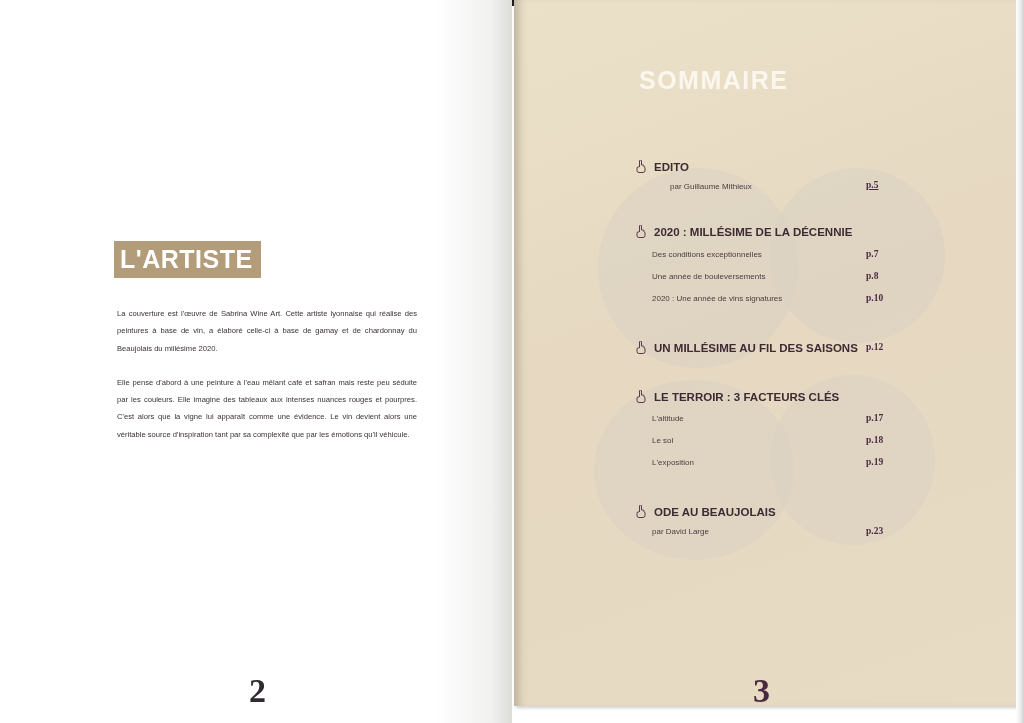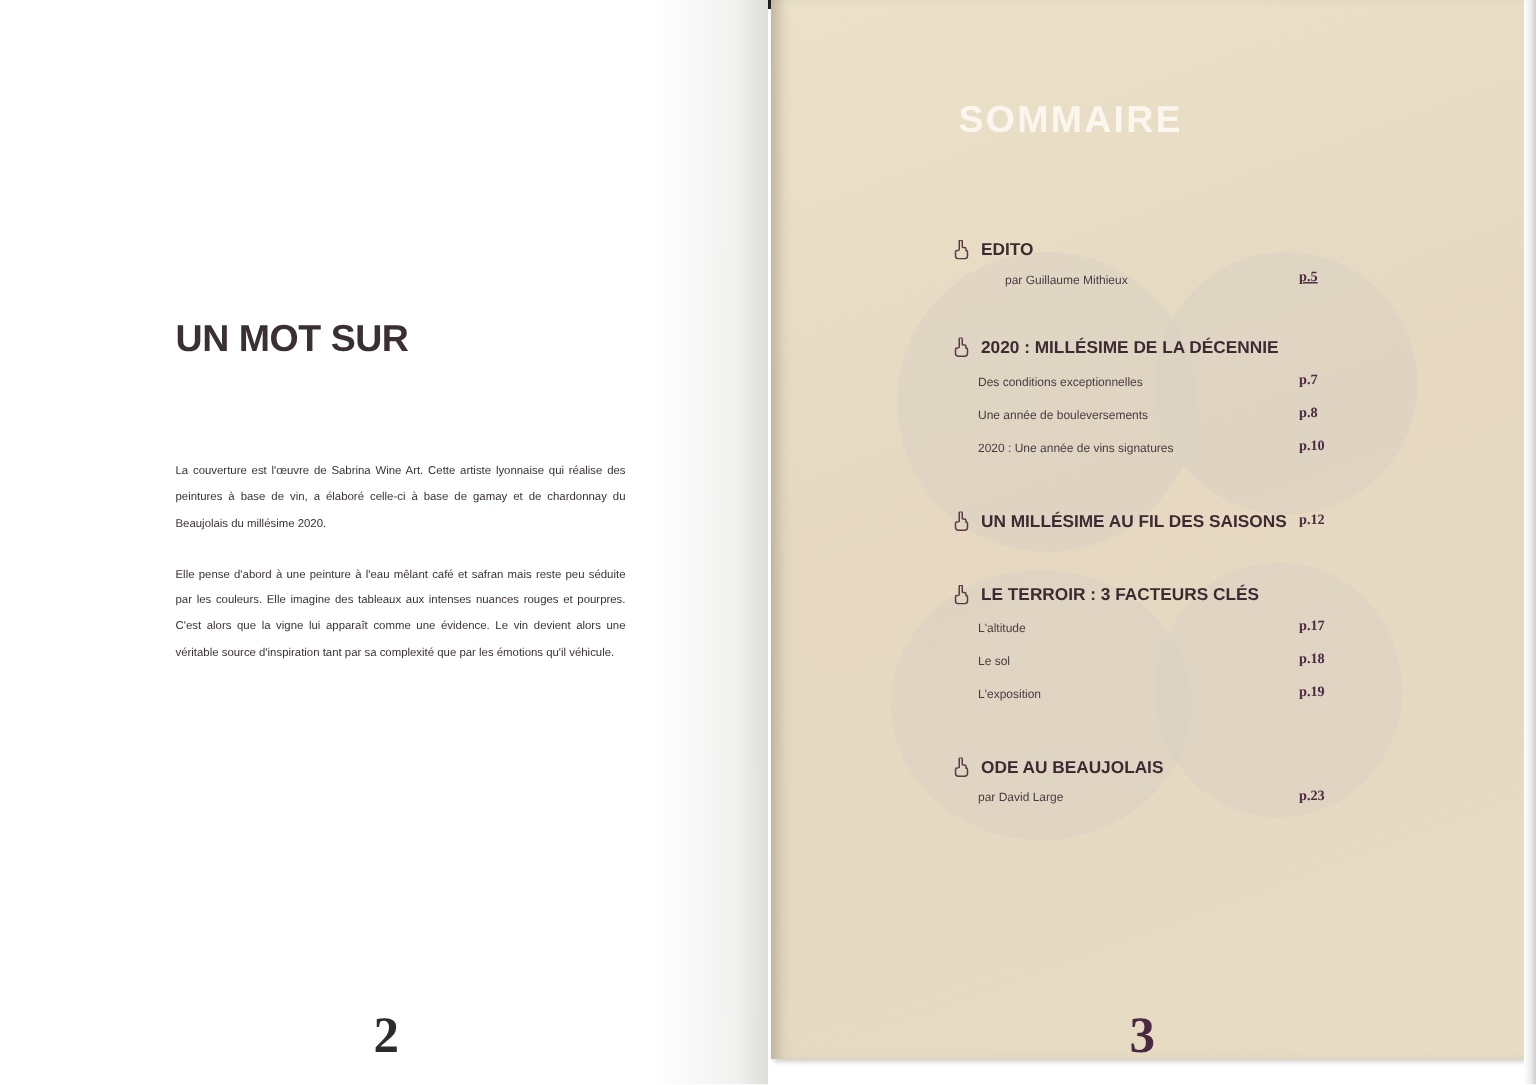--- a/index.html
+++ b/index.html
@@ -73,21 +73,21 @@
       font-weight: bold; font-size: 9.5px; color: #4b2a42; white-space: nowrap;
     }
     .page-num.right { left: 753px; color: #4a2840; }
   </style>
 </head>
 <body>
 
 <div class="top-shadow"></div>
 
 <div class="page-left">
-  <div class="left-title">UN MOT SUR</div>
+  <div class="left-title-hl">L'ARTISTE</div>
   <div class="left-body">
     <p>La couverture est l'œuvre de Sabrina Wine Art. Cette artiste lyonnaise qui réalise des peintures à base de vin, a élaboré celle-ci à base de gamay et de chardonnay du Beaujolais du millésime 2020.</p>
     <p class="tight">Elle pense d'abord à une peinture à l'eau mêlant café et safran mais reste peu séduite par les couleurs. Elle imagine des tableaux aux intenses nuances rouges et pourpres. C'est alors que la vigne lui apparaît comme une évidence. Le vin devient alors une véritable source d'inspiration tant par sa complexité que par les émotions qu'il véhicule.</p>
   </div>
   <div class="page-num left">2</div>
 </div>
 
 <div class="page-right"></div>
 <div class="right-edge"></div>
 

